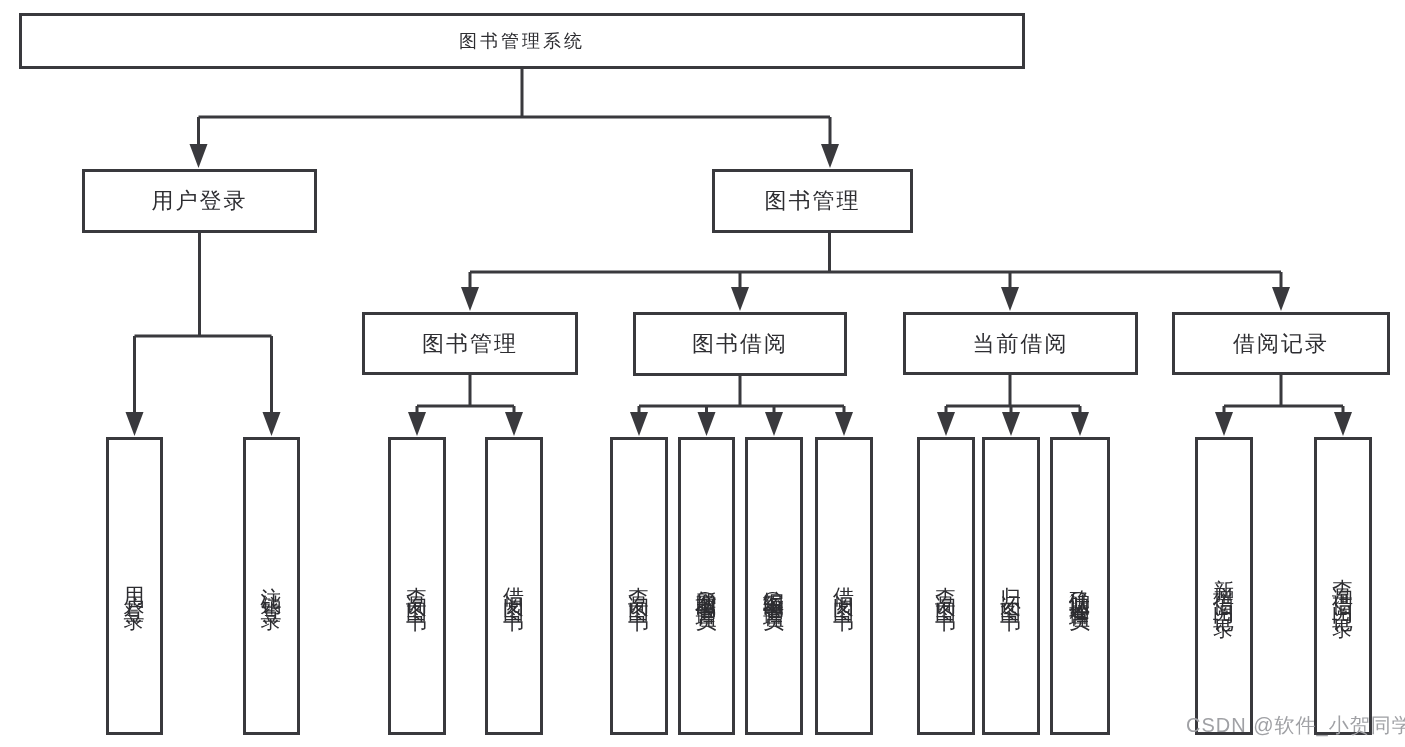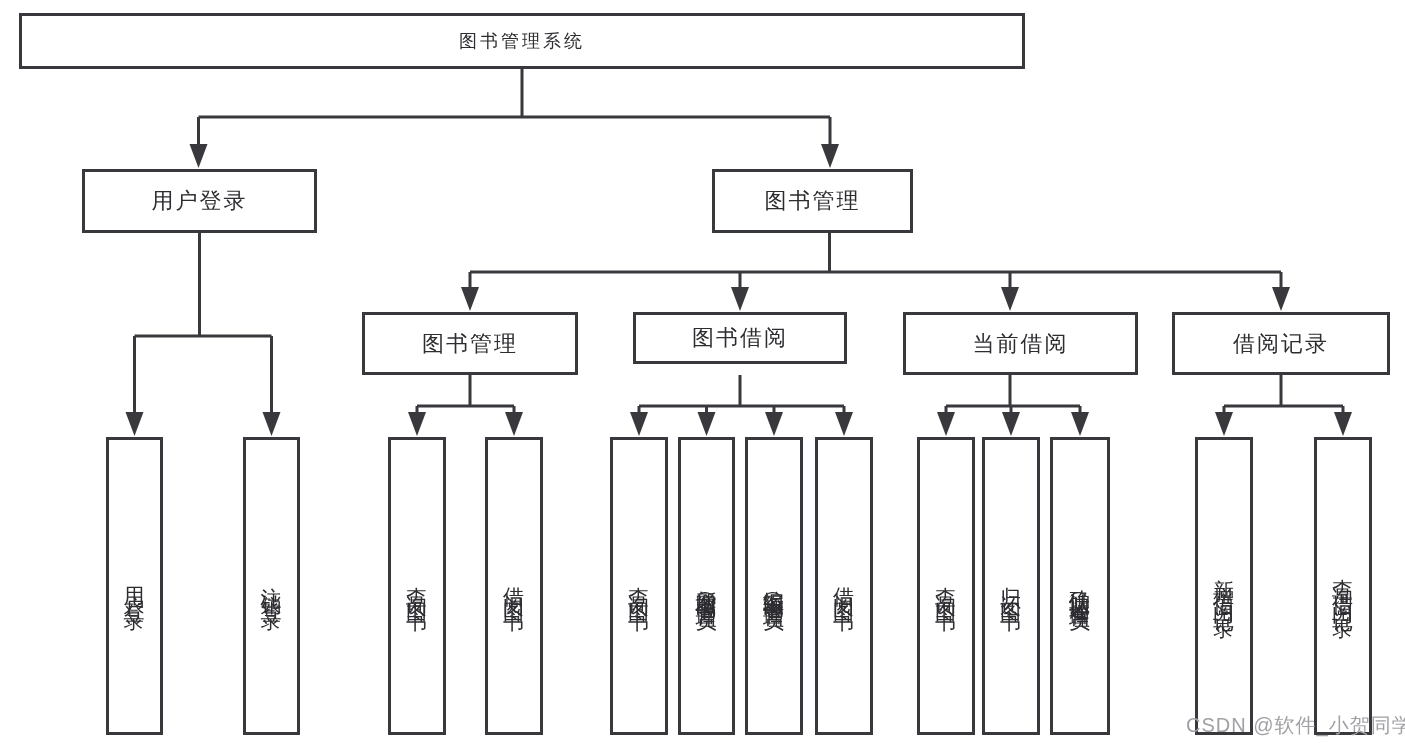--- a/index.html
+++ b/index.html
@@ -83,21 +83,21 @@
     <polygon points="1215,412 1233,412 1224,436"></polygon>
     <polygon points="1334,412 1352,412 1343,436"></polygon>
   </svg>
 
   <div class="node hnode root-node" style="left:19px;top:13px;width:1006px;height:56px;">图书管理系统</div>
 
   <div class="node hnode" style="left:82px;top:169px;width:235px;height:64px;">用户登录</div>
   <div class="node hnode" style="left:712px;top:169px;width:201px;height:64px;">图书管理</div>
 
   <div class="node hnode" style="left:362px;top:312px;width:216px;height:63px;">图书管理</div>
-  <div class="node hnode" style="left:633px;top:312px;width:214px;height:52px;text-align:right;">图书借阅</div>
+  <div class="node hnode" style="left:633px;top:312px;width:214px;height:64px;text-align:right;">图书借阅</div>
   <div class="node hnode" style="left:903px;top:312px;width:235px;height:63px;">当前借阅</div>
   <div class="node hnode" style="left:1172px;top:312px;width:218px;height:63px;">借阅记录</div>
 
   <div class="node leaf" style="left:106px;top:437px;width:57px;height:298px;">
     <span class="leaf-label">用户登录</span>
   </div>
   <div class="node leaf" style="left:243px;top:437px;width:57px;height:298px;">
     <span class="leaf-label">注销登录</span>
   </div>
   <div class="node leaf" style="left:388px;top:437px;width:58px;height:298px;">

